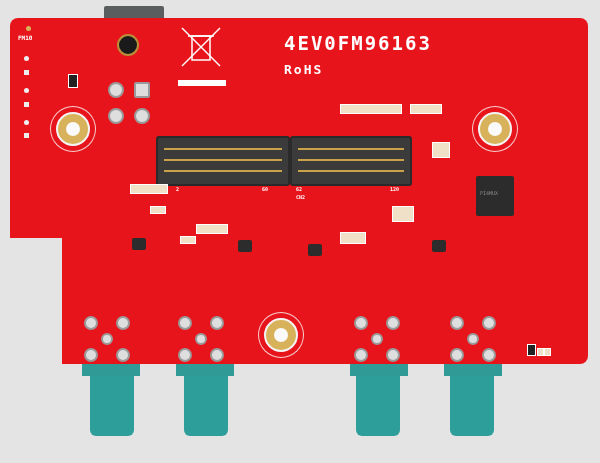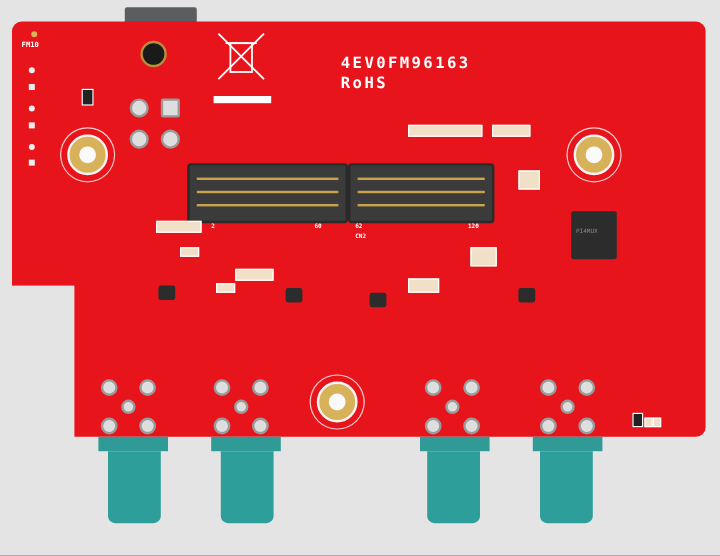--- a/index.html
+++ b/index.html
@@ -39,21 +39,21 @@
 <div class="abs" style="left:117px;top:34px;width:18px;height:18px;border-radius:50%;background:#1a1a1a;border:2px solid #b8903a;"></div>
 
 <svg class="abs" style="left:178px;top:26px;" width="46" height="44">
   <rect x="14" y="10" width="18" height="24" fill="none" stroke="#fff" stroke-width="1.5"></rect>
   <line x1="10" y1="10" x2="36" y2="10" stroke="#fff" stroke-width="1.5"></line>
   <line x1="4" y1="2" x2="42" y2="40" stroke="#fff" stroke-width="1.5"></line>
   <line x1="42" y1="2" x2="4" y2="40" stroke="#fff" stroke-width="1.5"></line>
 </svg>
 <div class="abs" style="left:178px;top:80px;width:48px;height:6px;background:#fff;"></div>
 
-<div class="abs silk" style="left:284px;top:46px;font-size:13px;">4EV0FM96163</div>
+<div class="abs silk" style="left:284px;top:32px;font-size:19px;">4EV0FM96163</div>
 <div class="abs silk" style="left:284px;top:62px;font-size:13px;">RoHS</div>
 
 <div class="abs smd" style="left:68px;top:74px;width:8px;height:12px;background:#222;"></div>
 <div class="abs pad" style="left:108px;top:82px;width:12px;height:12px;"></div>
 <div class="abs pad" style="left:134px;top:82px;width:12px;height:12px;border-radius:2px;"></div>
 <div class="abs pad" style="left:108px;top:108px;width:12px;height:12px;"></div>
 <div class="abs pad" style="left:134px;top:108px;width:12px;height:12px;"></div>
 
 <div class="abs mount" style="left:56px;top:112px;width:30px;height:30px;"></div>
 <div class="abs mount" style="left:478px;top:112px;width:30px;height:30px;"></div>

